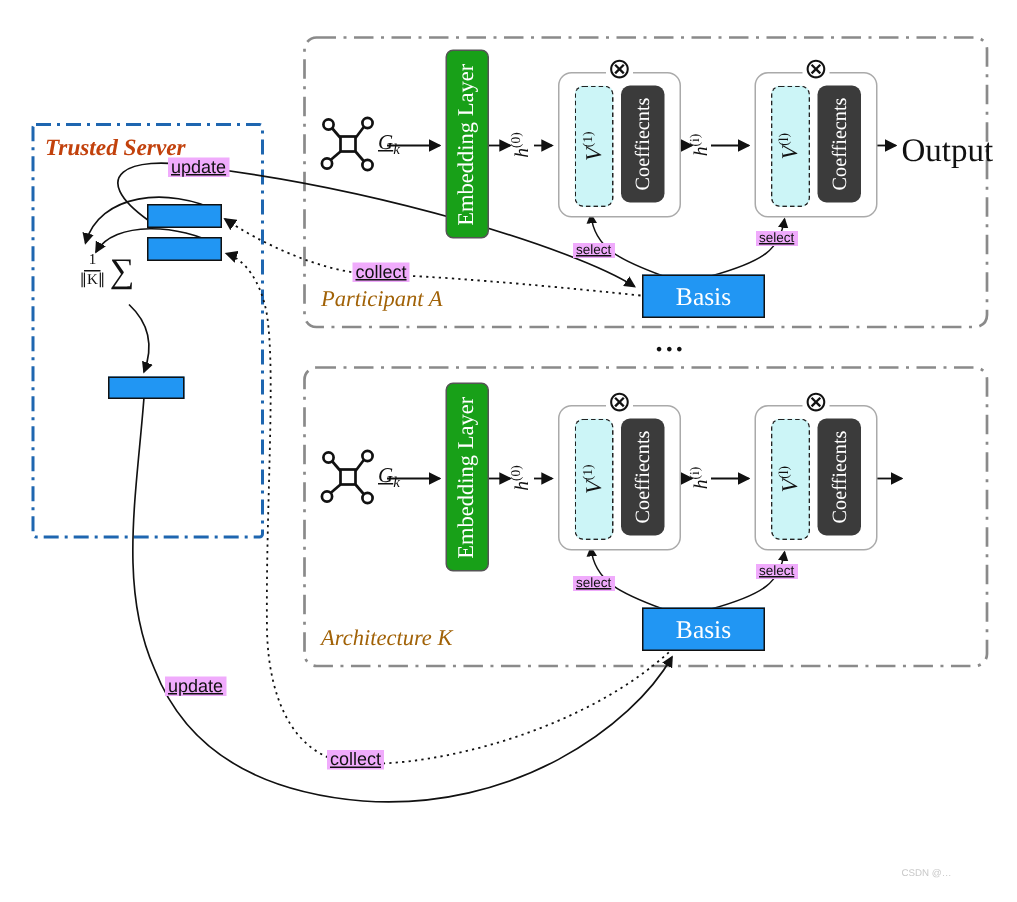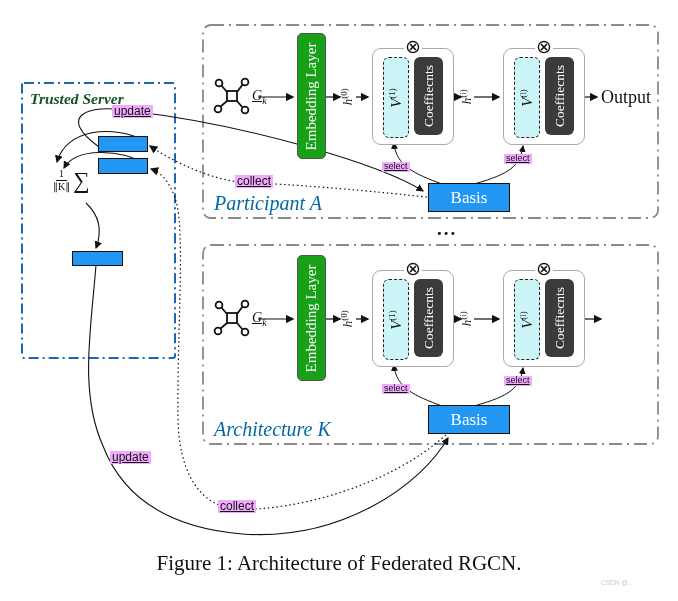--- a/index.html
+++ b/index.html
@@ -19,33 +19,33 @@
   .module{position:absolute;background:#fff;border:1.4px solid #aaaaaa;border-radius:9px;}
   .vbox{position:absolute;background:#ccf5f7;border:1.8px dashed #222;border-radius:6px;
         font-style:italic;font-size:15px;}
   .darkbox{position:absolute;background:#3b3b3b;border-radius:6px;color:#fff;font-size:13.5px;}
   .otimes{position:absolute;font-size:19px;line-height:1;background:#fff;padding:0 1px;
           font-family:"DejaVu Sans", sans-serif;color:#111;}
   .annot{position:absolute;font-family:"Liberation Sans", sans-serif;background:#f0abfc;
          padding:0 2px;line-height:1.1;text-decoration:underline;}
   .hlabel{font-style:italic;font-size:13px;}
   .hlabel sup, .vbox sup{font-size:9px;font-style:normal;}
-  .pname{position:absolute;font-style:italic;font-size:20px;color:#0369a1;}
-  .servertitle{position:absolute;font-weight:bold;font-style:italic;font-size:15.5px;color:#14532d;}
+  .pname{position:absolute;font-style:italic;font-size:15px;color:#a16207;}
+  .servertitle{position:absolute;font-weight:bold;font-style:italic;font-size:15.5px;color:#c2410c;}
   .gk{position:absolute;font-style:italic;font-size:14px;text-decoration:underline;}
   .gk sub{font-size:10px;font-style:italic;}
   .formula{position:absolute;display:flex;align-items:center;gap:3px;}
   .frac{display:flex;flex-direction:column;align-items:center;font-size:10px;line-height:1.15;}
   .frac .num{padding:0 3px;border-bottom:1px solid #111;}
   .sigma{font-size:23px;line-height:1;}
   .ellipsis{position:absolute;font-size:19px;font-weight:bold;letter-spacing:2px;color:#111;}
   .caption{position:absolute;left:0;top:551px;width:678px;text-align:center;font-size:21px;color:#111;}
   .watermark{position:absolute;left:601px;top:579px;font-family:"Liberation Sans",sans-serif;
              font-size:6.5px;color:#c9c9c9;}
-  .output{position:absolute;font-size:18px;}
+  .output{position:absolute;font-size:22px;}
 </style>
 </head>
 <body>
 
 <div class="fig">
 
   <svg class="layer" width="678" height="601" viewBox="0 0 678 601">
     <defs>
       <marker id="arr" viewBox="0 0 10 10" refX="8.5" refY="5" markerWidth="7" markerHeight="7" orient="auto-start-reverse">
         <path d="M0,0 L10,5 L0,10 z" fill="#111"></path>
@@ -220,16 +220,15 @@
   <div class="annot" style="left:504px;top:376px;font-size:9px;">select</div>
 
   <div class="basis" style="left:428px;top:405px;width:80px;height:27px;">
     <span>Basis</span>
   </div>
 
   <div class="pname" style="left:214px;top:418px;">Architecture K</div>
 
   <div class="annot" style="left:218px;top:500px;font-size:12px;">collect</div>
 
-  <div class="caption">Figure 1: Architecture of Federated RGCN.</div>
   <div class="watermark">CSDN @…</div>
 
 </div>
 
 </body></html>

